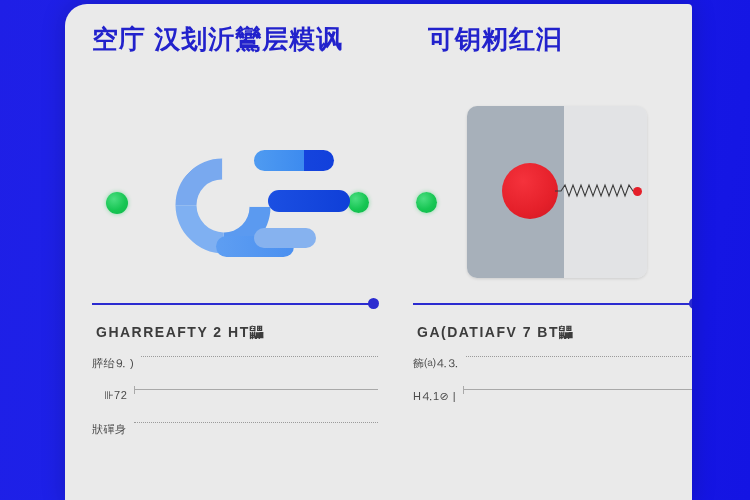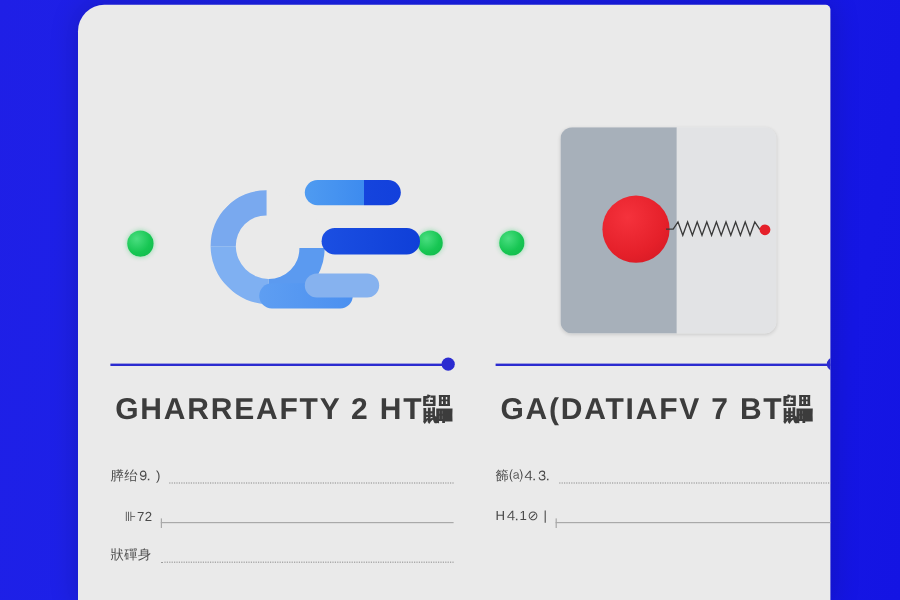--- a/index.html
+++ b/index.html
@@ -102,26 +102,26 @@
   .slider{position:relative;height:14px;margin-bottom:13px;}
   .slider-track{
     position:absolute;left:0;top:6px;width:100%;height:2px;background:#2b2bd0;
   }
   .slider-knob{
     position:absolute;right:-1px;top:1px;width:11px;height:11px;border-radius:50%;
     background:#2b2bd0;
   }
 
   .heading{
-    font-size:25px;font-weight:700;color:#3c3c3c;letter-spacing:1.5px;
+    font-size:14px;font-weight:700;color:#3c3c3c;letter-spacing:1.5px;
     white-space:nowrap;margin:0 0 14px 4px;
     filter:blur(.3px);
   }
 
-  .row{position:relative;display:flex;align-items:flex-end;height:33px;}
+  .row{position:relative;display:flex;align-items:flex-start;height:33px;}
   .row-label{
     font-size:11px;color:#4a4a4a;white-space:nowrap;letter-spacing:.5px;
     filter:blur(.35px);flex:0 0 auto;
   }
   .row-label.indent{margin-left:12px;}
   .leader{flex:1 1 auto;height:1px;margin-left:7px;position:relative;}
   .leader.dotted{border-top:1.4px dotted #9b9b9b;}
   .leader.wavy{
     border:0;height:6px;
     background-image:radial-gradient(circle at 3px 6px,transparent 2.4px,#9b9b9b 2.4px,#9b9b9b 3.1px,transparent 3.2px);
@@ -134,20 +134,24 @@
 </style>
 </head>
 <body>
 
 <div id="root">
 
   <div class="backdrop"></div>
 
   <div class="card">
 
+    <div class="titles">
+      <div class="title left">空庁 汉刬沂鸞层糢讽</div>
+      <div class="title right">可钥籾红汩</div>
+    </div>
 
     <div class="band">
 
       <div class="gdot d1"></div>
       <div class="gdot d2"></div>
       <div class="gdot d3"></div>
 
       <div class="logo">
         <div class="arc"></div>
         <div class="arc-tail"></div>

